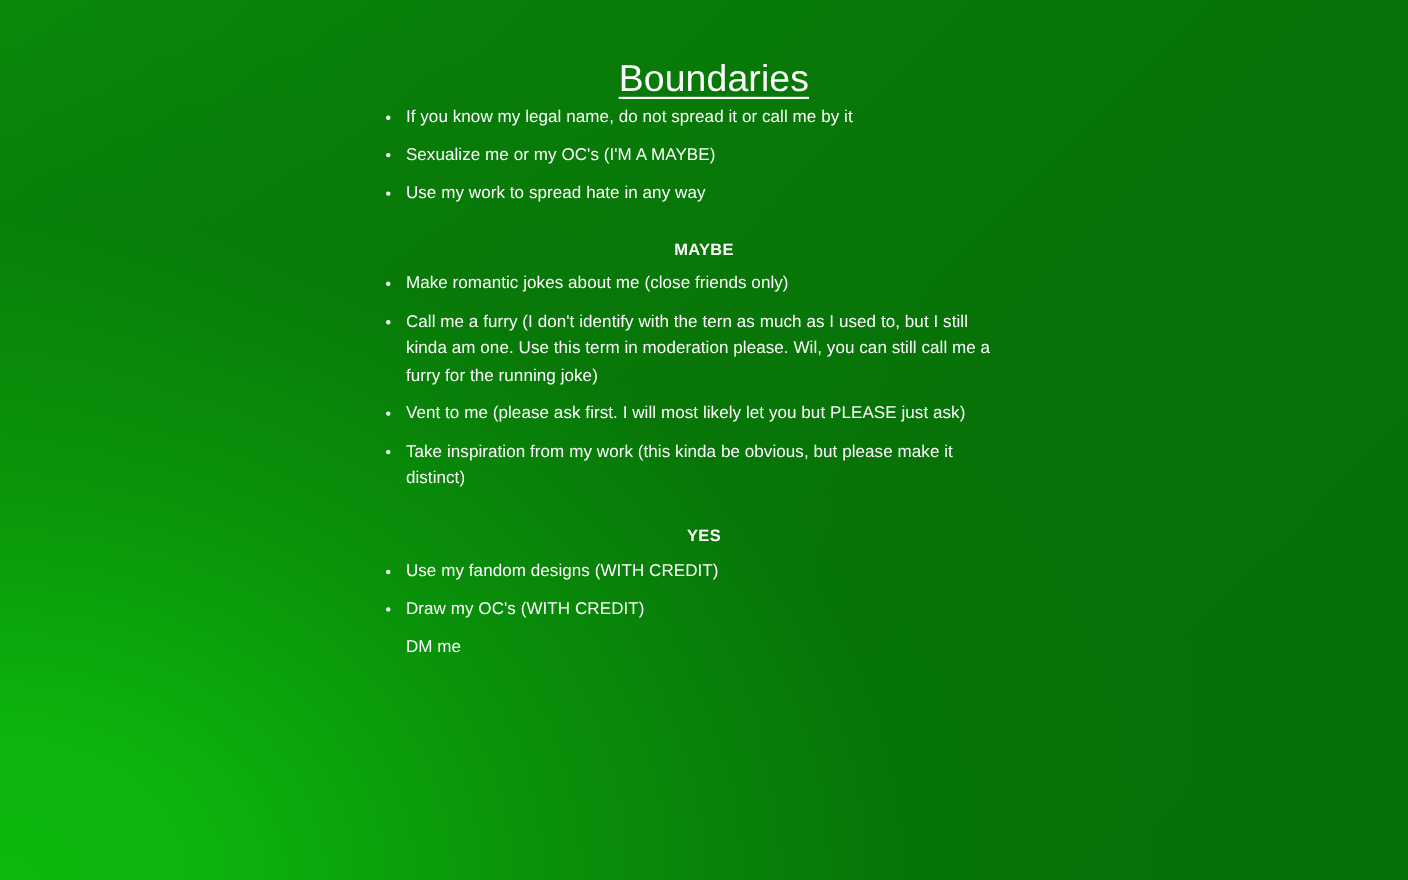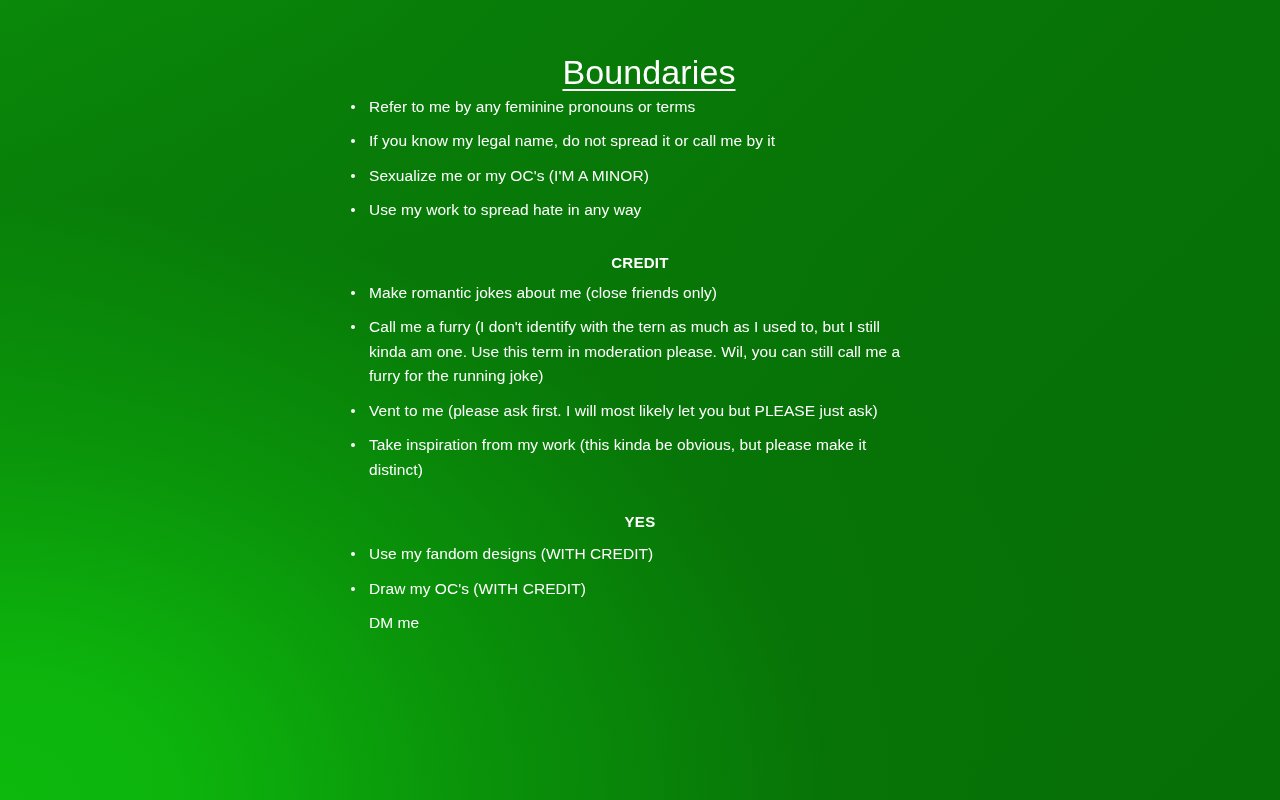--- a/index.html
+++ b/index.html
@@ -108,39 +108,35 @@
 
 <div id="page">
   <div class="doc">
 
     <h1 class="page-title"><span class="ul">Boundaries</span></h1>
 
     <div class="section sec-donot">
       <ul class="bullet-list">
         <li class="bullet-item">
             <span class="dot"></span>
-            <span class="txt">Refer to me by any feminine pronouns or terms</span>
-          </li>
-        <li class="bullet-item">
-            <span class="dot"></span>
             <span class="txt">If you know my legal name, do not spread it or call me by it</span>
           </li>
         <li class="bullet-item">
             <span class="dot"></span>
-            <span class="txt">Sexualize me or my OC's (I'M A MINOR)</span>
+            <span class="txt">Sexualize me or my OC's (I'M A MAYBE)</span>
           </li>
         <li class="bullet-item">
             <span class="dot"></span>
             <span class="txt">Use my work to spread hate in any way</span>
           </li>
       </ul>
     </div>
 
     <div class="section sec-maybe">
-      <h2 class="section-heading">CREDIT</h2>
+      <h2 class="section-heading">MAYBE</h2>
       <ul class="bullet-list">
         <li class="bullet-item">
             <span class="dot"></span>
             <span class="txt">Make romantic jokes about me (close friends only)</span>
           </li>
         <li class="bullet-item">
             <span class="dot"></span>
             <span class="txt">Call me a furry (I don't identify with the tern as much as I used to, but I still kinda am one. Use this term in moderation please. Wil, you can still call me a furry for the running joke)</span>
           </li>
         <li class="bullet-item">

